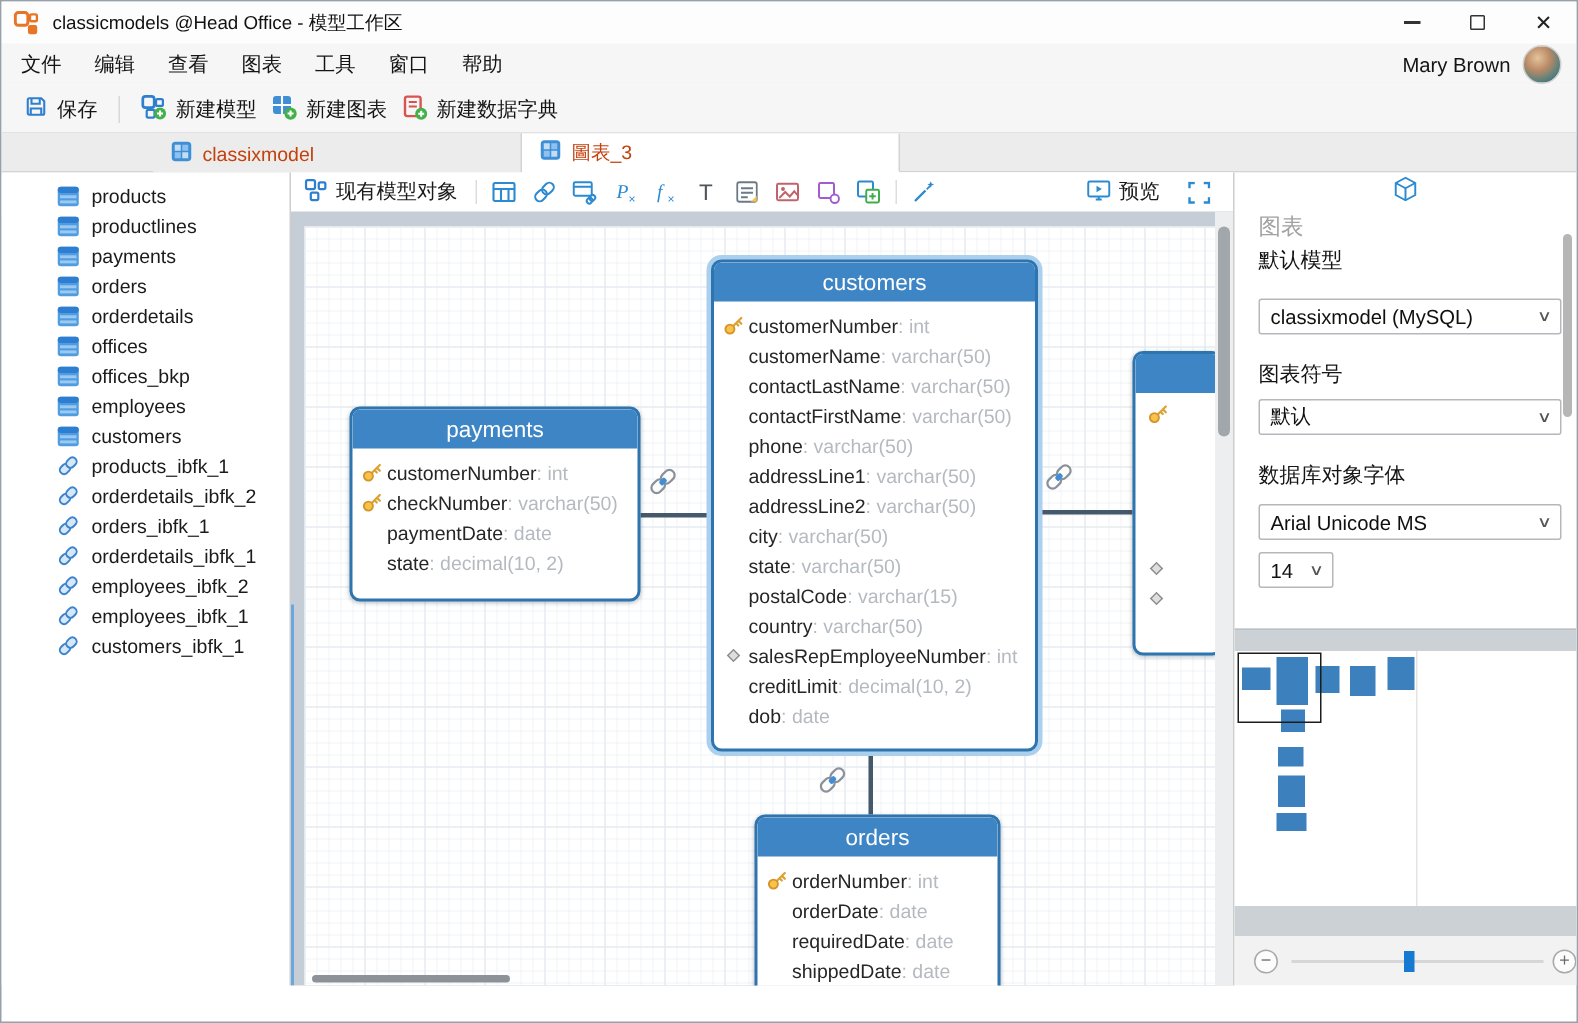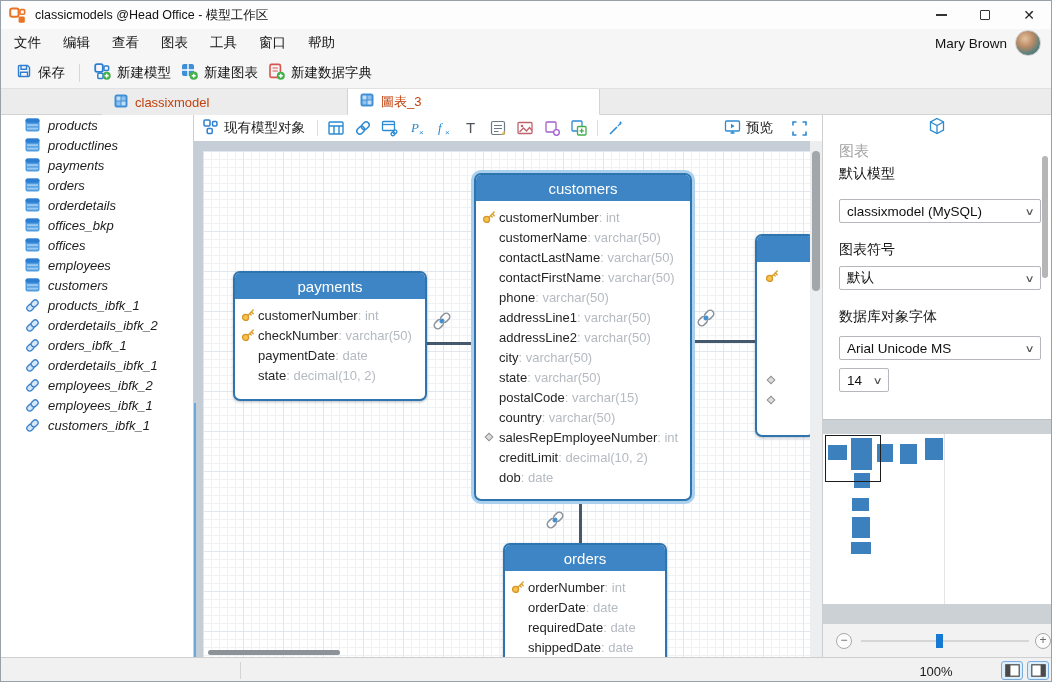--- a/index.html
+++ b/index.html
@@ -33,21 +33,21 @@
   
   .tabbar { height:26px; display:flex; background:#ececec; border-bottom:1px solid #d3d3d3; }
   .tab { display:flex; align-items:center; gap:7px; font-size:13px; color:#c2410c; border-right:1px solid #d3d3d3; padding:0 12px; height:26px; background:#ececec; }
   .tab.centered { justify-content:center; color:#9a9a9a; }
   .tab.active { background:#fff; border-bottom:1px solid #fff; }
 
   
   .main { display:flex; height:542px; }
 
   .sidebar { width:204px; border-right:1px solid #cecece; background:#fff; padding-top:3px; overflow:hidden; }
-  .side-item { height:20px; display:flex; align-items:flex-start; gap:8px; padding-left:24px; font-size:13px; color:#1b1b1b; white-space:nowrap;font-style:italic; }
+  .side-item { height:20px; display:flex; align-items:flex-end; gap:8px; padding-left:37px; font-size:13px; color:#1b1b1b; white-space:nowrap; }
   .side-item .icon { width:15px; display:flex; flex:0 0 auto; }
 
   .canvas-col { position:relative; width:664px; background:#fff; }
   .canvas-toolbar { height:26px; background:#fff; display:flex; align-items:center; padding:0 4px; }
   .cv-btn { display:flex; align-items:center; gap:5px; font-size:13.5px; color:#1a1a1a; padding:2px 5px; border-radius:3px; }
   .cv-sep { width:1px; height:16px; background:#ddd; margin:0 7px; }
   .tool-icon { width:22px; height:20px; display:flex; align-items:center; justify-content:center; border-radius:3px; }
   .cv-right { margin-left:auto; display:flex; align-items:center; gap:10px; padding-right:8px; }
 
   .canvas { position:absolute; left:0; top:26px; right:0; bottom:0; background:#c5ced6; overflow:hidden; }
@@ -286,32 +286,32 @@
         </div>
         <div class="side-item">
           <span class="icon">
             <svg width="15" height="14" viewBox="0 0 15 14">
               <rect x="0.5" y="0.5" width="14" height="13" rx="2" fill="#4f9ce0"></rect>
               <rect x="0.5" y="0.5" width="14" height="4.2" rx="2" fill="#2d7dd1"></rect>
               <rect x="2" y="6.2" width="11" height="2" fill="#9cc9f1"></rect>
               <rect x="2" y="9.6" width="11" height="2" fill="#9cc9f1"></rect>
             </svg>
           </span>
+          <span>offices</span>
+        </div>
+        <div class="side-item">
+          <span class="icon">
+            <svg width="15" height="14" viewBox="0 0 15 14">
+              <rect x="0.5" y="0.5" width="14" height="13" rx="2" fill="#4f9ce0"></rect>
+              <rect x="0.5" y="0.5" width="14" height="4.2" rx="2" fill="#2d7dd1"></rect>
+              <rect x="2" y="6.2" width="11" height="2" fill="#9cc9f1"></rect>
+              <rect x="2" y="9.6" width="11" height="2" fill="#9cc9f1"></rect>
+            </svg>
+          </span>
           <span>offices_bkp</span>
-        </div>
-        <div class="side-item">
-          <span class="icon">
-            <svg width="15" height="14" viewBox="0 0 15 14">
-              <rect x="0.5" y="0.5" width="14" height="13" rx="2" fill="#4f9ce0"></rect>
-              <rect x="0.5" y="0.5" width="14" height="4.2" rx="2" fill="#2d7dd1"></rect>
-              <rect x="2" y="6.2" width="11" height="2" fill="#9cc9f1"></rect>
-              <rect x="2" y="9.6" width="11" height="2" fill="#9cc9f1"></rect>
-            </svg>
-          </span>
-          <span>offices</span>
         </div>
         <div class="side-item">
           <span class="icon">
             <svg width="15" height="14" viewBox="0 0 15 14">
               <rect x="0.5" y="0.5" width="14" height="13" rx="2" fill="#4f9ce0"></rect>
               <rect x="0.5" y="0.5" width="14" height="4.2" rx="2" fill="#2d7dd1"></rect>
               <rect x="2" y="6.2" width="11" height="2" fill="#9cc9f1"></rect>
               <rect x="2" y="9.6" width="11" height="2" fill="#9cc9f1"></rect>
             </svg>
           </span>
@@ -767,29 +767,13 @@
       <div class="zoom-row">
         <div class="zoom-btn zoom-minus">−</div>
         <div class="zoom-track">
           <div class="zoom-handle" id="zoom-handle" style="left: 75px;"></div>
         </div>
         <div class="zoom-btn zoom-plus">+</div>
       </div>
     </div>
   </div>
 
-  <div class="statusbar">
-    <span class="sb-sep"></span>
-    <span class="sb-zoom">100%</span>
-    <span class="sb-toggle lt">
-      <svg width="15" height="13" viewBox="0 0 15 13">
-        <rect x="0.8" y="0.8" width="13.4" height="11.4" fill="#fff" stroke="#4a4a4a" stroke-width="1.2"></rect>
-        <rect x="0.8" y="0.8" width="4.6" height="11.4" fill="#4a4a4a"></rect>
-      </svg>
-    </span>
-    <span class="sb-toggle rt">
-      <svg width="15" height="13" viewBox="0 0 15 13">
-        <rect x="0.8" y="0.8" width="13.4" height="11.4" fill="#fff" stroke="#4a4a4a" stroke-width="1.2"></rect>
-        <rect x="9.6" y="0.8" width="4.6" height="11.4" fill="#4a4a4a"></rect>
-      </svg>
-    </span>
-  </div>
 </div>
 
 </body></html>

